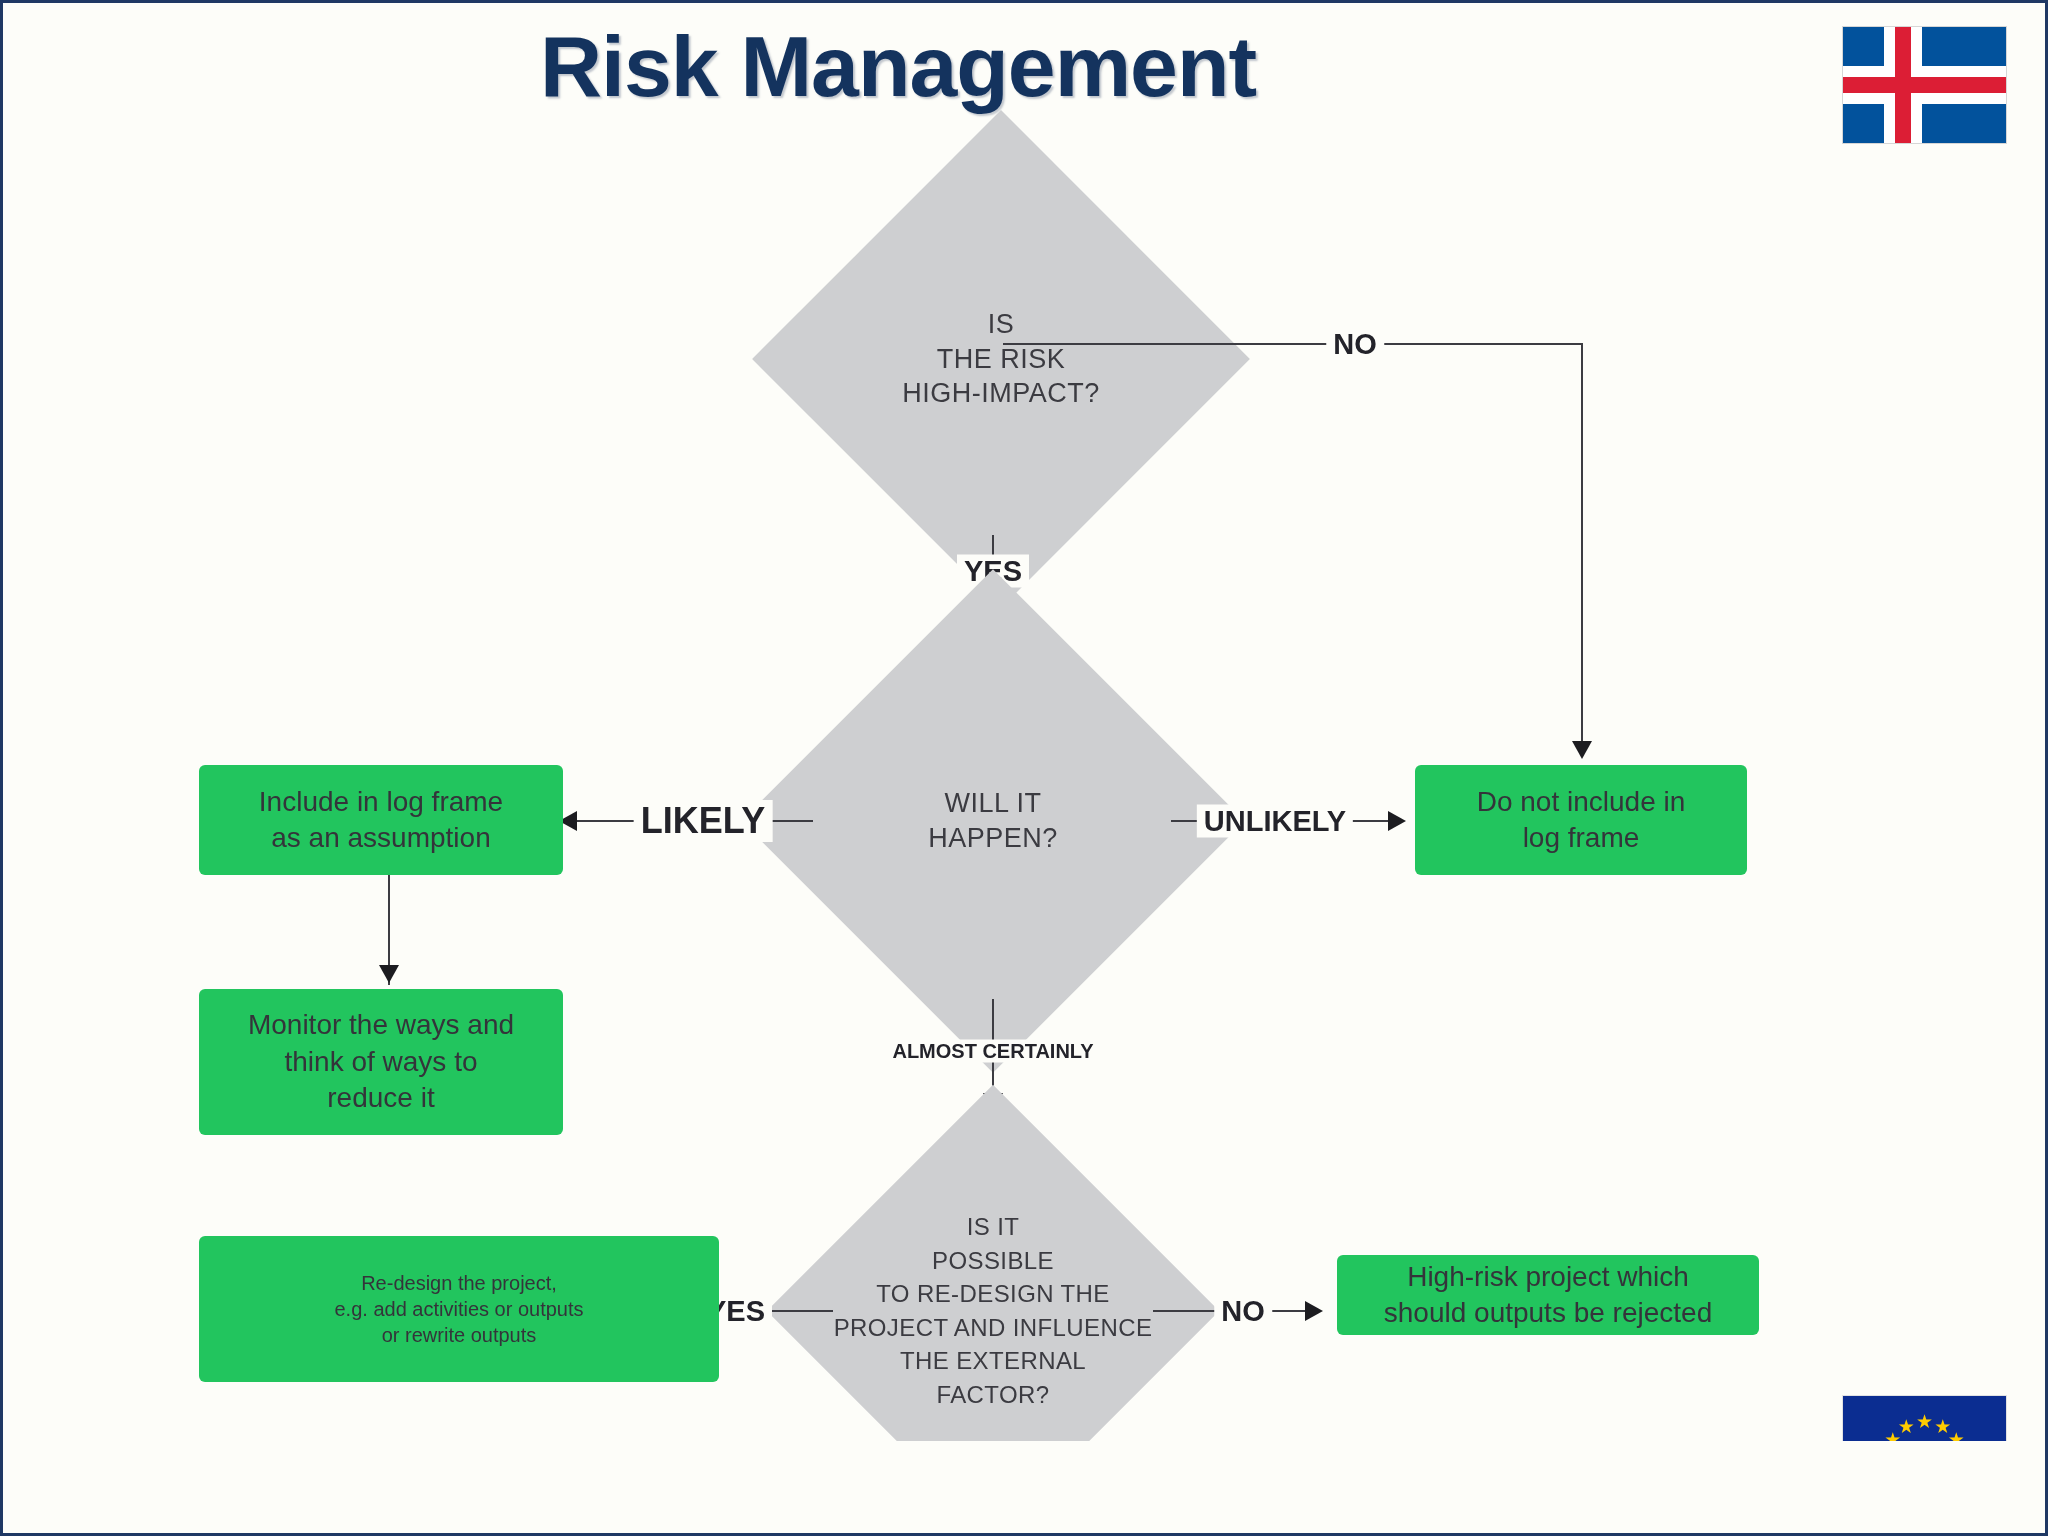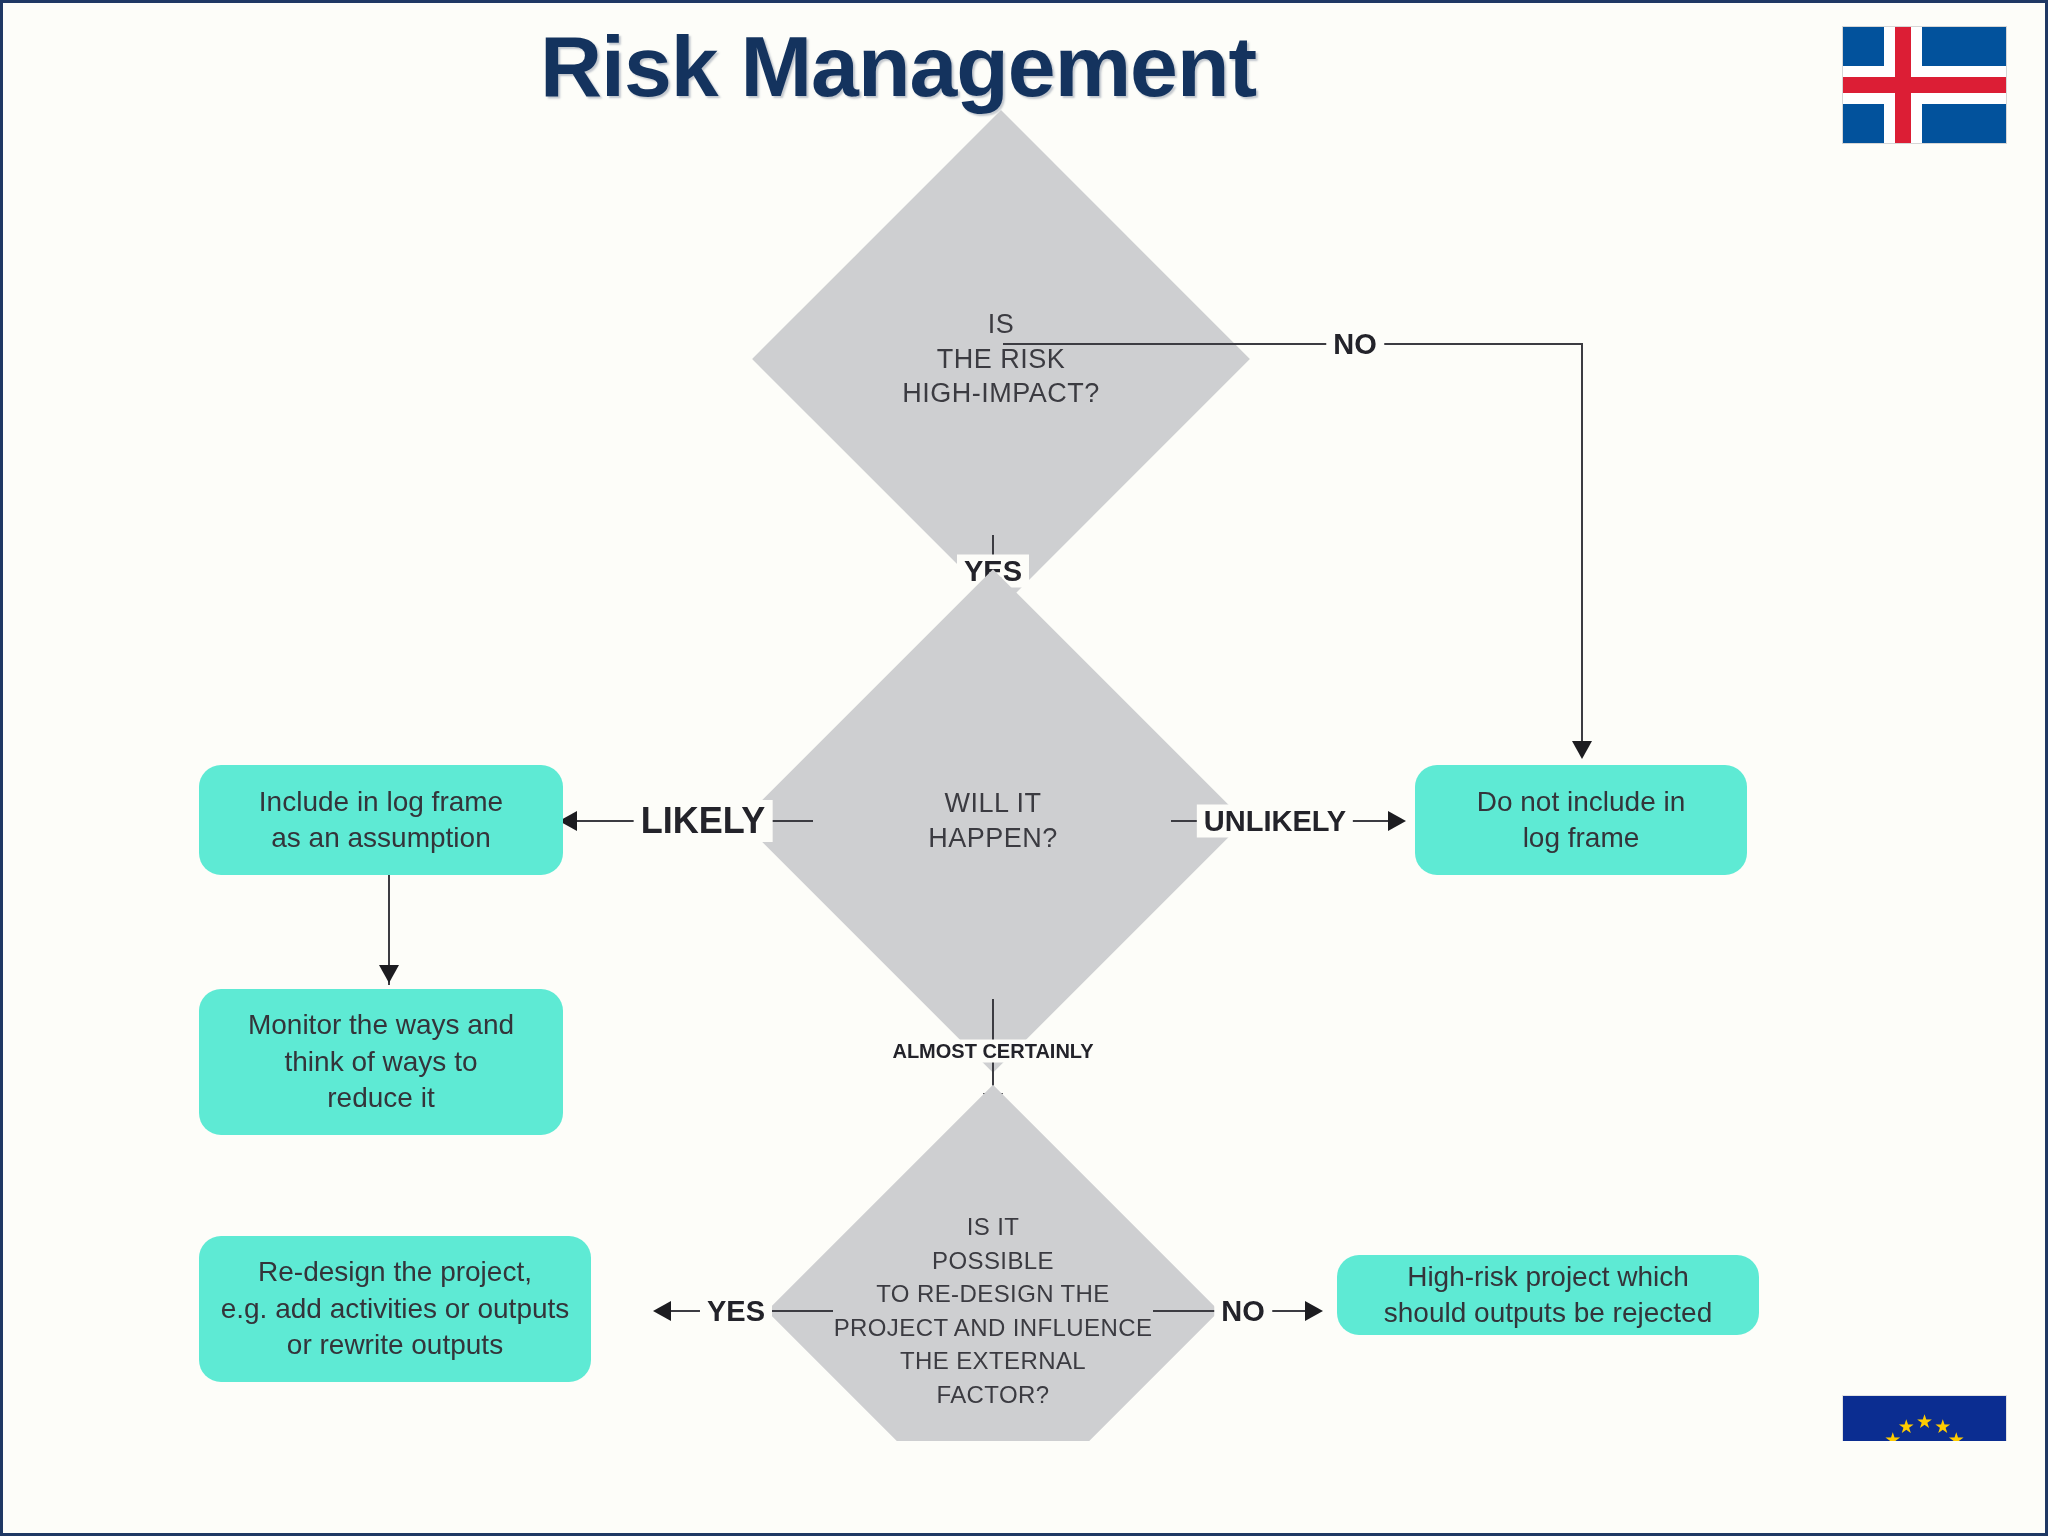--- a/index.html
+++ b/index.html
@@ -95,22 +95,22 @@
     transform: translate(-50%, -50%) rotate(-45deg);
     text-align: center;
     color: #3b3b41;
     font-family: "Liberation Sans", sans-serif;
     white-space: nowrap;
     line-height: 1.28;
   }
 
   .rbox {
     position: absolute;
-    background: #5eead4;
-    border-radius: 22px;
+    background: #22c55e;
+    border-radius: 6px;
     display: flex;
     align-items: center;
     justify-content: center;
     text-align: center;
     color: #34343a;
     font-family: "Liberation Sans", sans-serif;
     line-height: 1.30;
   }
 
   
@@ -264,21 +264,21 @@
       <div>PROJECT AND INFLUENCE</div>
       <div>THE EXTERNAL</div>
       <div>FACTOR?</div>
     </div>
   </div>
 
   <div class="hline" style="left:660px;top:1307px;width:170px;"></div>
   <div class="arrow-left" style="left:650px;top:1298px;"></div>
   <div class="edge-label" style="left:733px;top:1308px;font-size:29px;">YES</div>
 
-  <div class="rbox" style="left:196px;top:1233px;width:392px;height:146px;font-size:28px;">
+  <div class="rbox" style="left:196px;top:1233px;width:520px;height:146px;font-size:20px;">
     <div>
       <div>Re-design the project,</div>
       <div>e.g. add activities or outputs</div>
       <div>or rewrite outputs</div>
     </div>
   </div>
 
   <div class="hline" style="left:1150px;top:1307px;width:160px;"></div>
   <div class="arrow-right" style="left:1302px;top:1298px;"></div>
   <div class="edge-label" style="left:1240px;top:1308px;font-size:29px;">NO</div>

